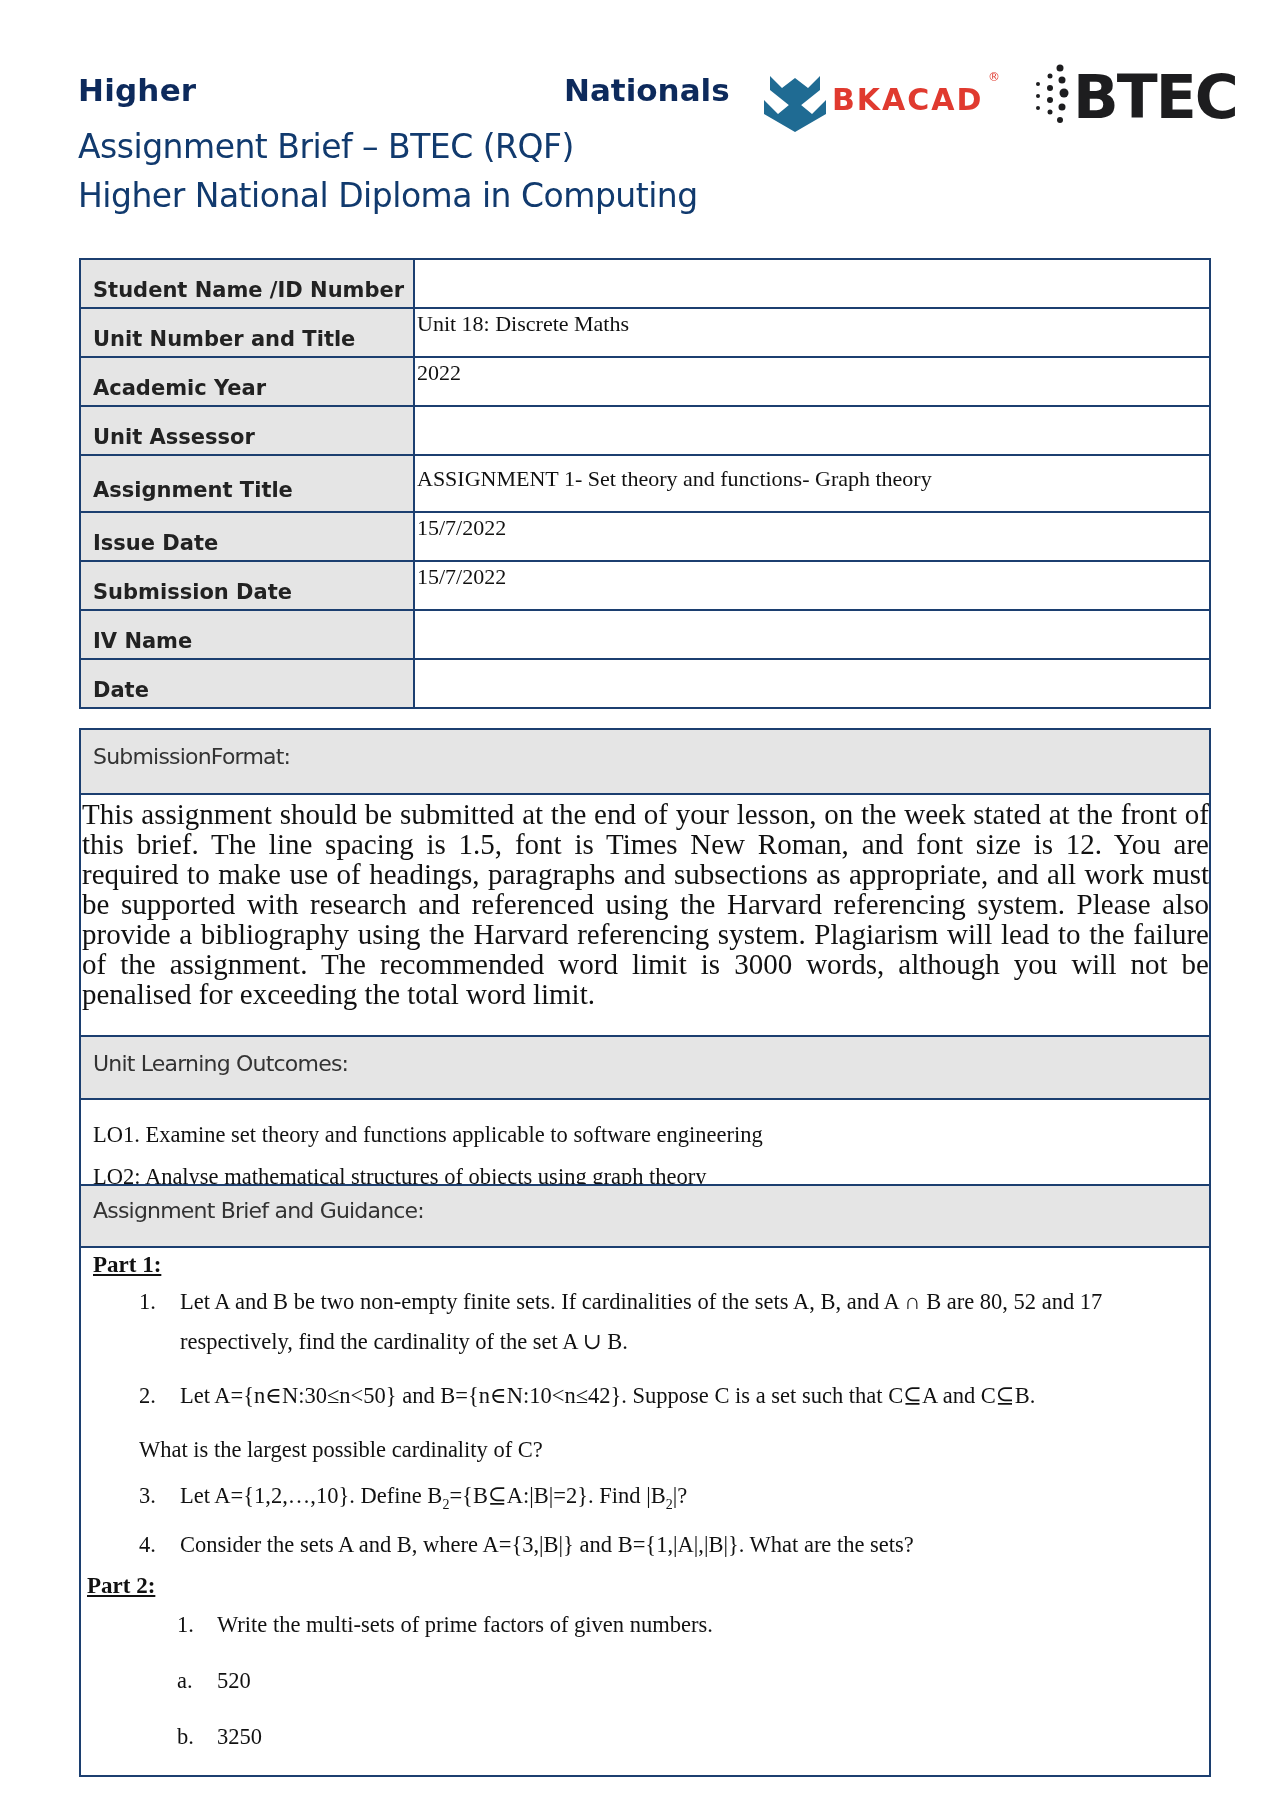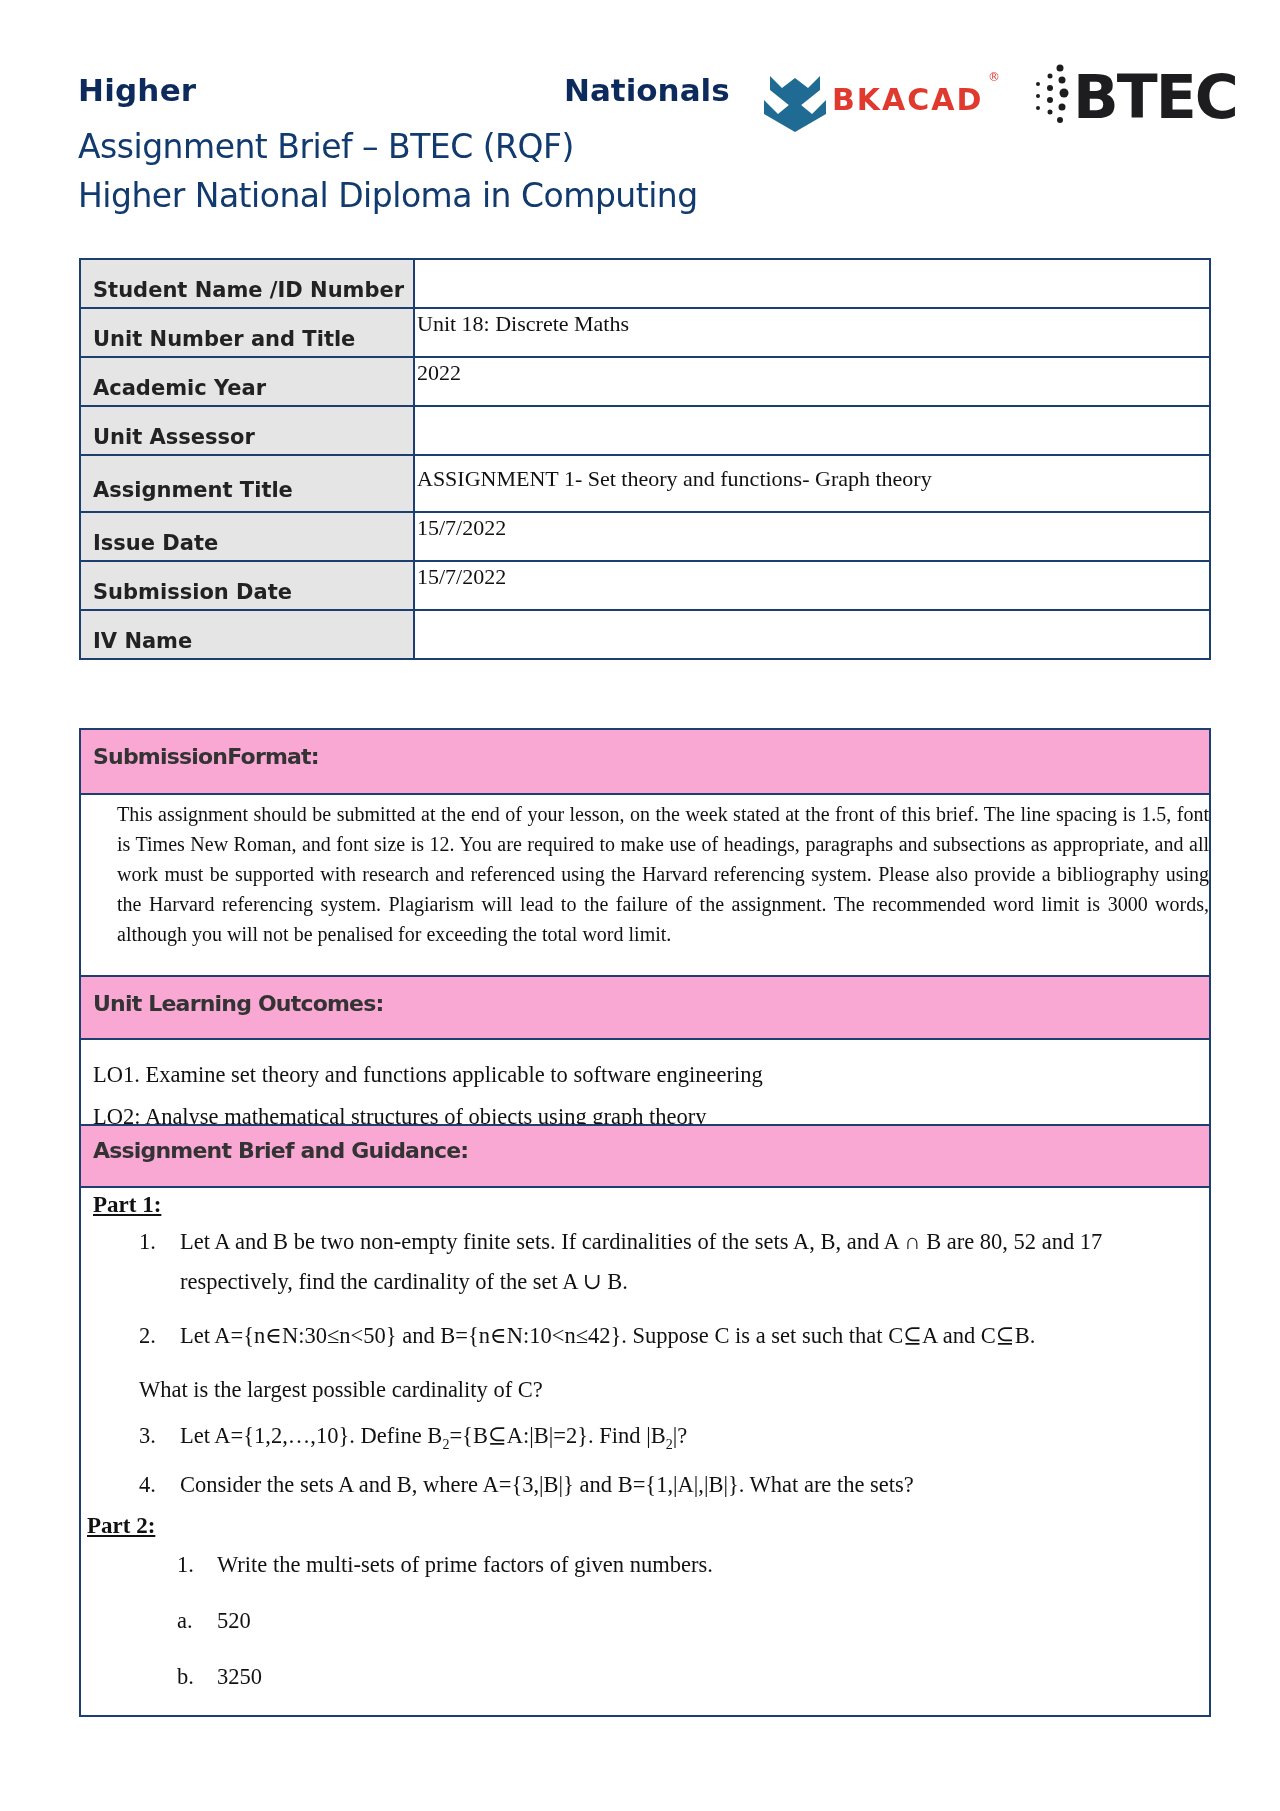--- a/index.html
+++ b/index.html
@@ -20,25 +20,25 @@
     .btec-text { position: absolute; left: 43px; top: 2px; font-size: 60px; font-weight: bold; color: #1d1d1f; letter-spacing: -2px; font-family: "DejaVu Sans", sans-serif; }
 
     
     .info-table { position: absolute; left: 79px; top: 258px; width: 1132px; border-collapse: collapse; }
     .info-table td { border: 2px solid #1c3f70; height: 45px; padding: 0; vertical-align: top; }
     .info-table td.lbl { width: 334px; background: #e5e5e5; font-size: 21px; font-weight: bold; color: #222; padding: 12px 0 0 12px; box-sizing: border-box; vertical-align: middle; }
     .info-table td.val { background: #fff; font-size: 22px; color: #111; padding: 2px 0 0 2px; }
 
     
     .brief { position: absolute; left: 79px; top: 728px; width: 1132px; border: 2px solid #1c3f70; box-sizing: border-box; }
-    .sec-head { background: #f9a8d4; border-bottom: 2px solid #1c3f70; color: #333; font-size: 22px; padding: 0 12px; letter-spacing: -0.8px; box-sizing: border-box; font-weight: bold; }
+    .sec-head { background: #e5e5e5; border-bottom: 2px solid #1c3f70; color: #333; font-size: 22px; padding: 0 12px; letter-spacing: -0.8px; box-sizing: border-box; }
     .sec-head.h1 { height: 65px; padding-top: 14px; }
     .sec-head.h2 { height: 65px; padding-top: 14px; border-top: 2px solid #1c3f70; }
     .sec-head.h3 { height: 64px; padding-top: 12px; border-top: 2px solid #1c3f70; }
-    .submission-text { font-size: 20px; line-height: 30px; color: #111; padding: 4px 0 26px 1px; text-align: justify; text-align-last: left; margin-left: 35px; }
+    .submission-text { font-size: 29px; line-height: 30px; color: #111; padding: 4px 0 26px 1px; text-align: justify; text-align-last: left; }
     .lo-block { padding: 14px 0 0 12px; font-size: 22.5px; color: #111; line-height: 42px; height: 84px; box-sizing: border-box; overflow: hidden; }
     .guidance { padding: 4px 12px 18px 12px; font-size: 22.5px; color: #111; }
     .part-title { font-weight: bold; text-decoration: underline; font-size: 23px; margin: 0; }
     .q { position: relative; padding-left: 87px; line-height: 40px; }
     .q .num { position: absolute; left: 46px; }
     .q-sub { padding-left: 46px; line-height: 40px; margin-top: 8px; }
     .p2 { margin-top: 2px; }
     .p2-item { position: relative; padding-left: 124px; line-height: 40px; margin-top: 12px; }
     .p2-item .num { position: absolute; left: 84px; }
     sub { font-size: 14px; }
@@ -107,20 +107,24 @@
       <td class="val serif">15/7/2022</td>
     </tr>
     <tr>
       <td class="lbl sans">Submission Date</td>
       <td class="val serif">15/7/2022</td>
     </tr>
     <tr>
       <td class="lbl sans">IV Name</td>
       <td class="val serif"></td>
     </tr>
+    <tr>
+      <td class="lbl sans">Date</td>
+      <td class="val serif"></td>
+    </tr>
   </tbody>
 </table>
 
 <div class="brief">
   <div class="sec-head h1 sans">SubmissionFormat:</div>
   <div class="submission-text serif">This assignment should be submitted at the end of your lesson, on the week stated at the front of this brief. The line spacing is 1.5, font is Times New Roman, and font size is 12. You are required to make use of headings, paragraphs and subsections as appropriate, and all work must be supported with research and referenced using the Harvard referencing system. Please also provide a bibliography using the Harvard referencing system. Plagiarism will lead to the failure of the assignment. The recommended word limit is 3000 words, although you will not be penalised for exceeding the total word limit.</div>
 
   <div class="sec-head h2 sans">Unit Learning Outcomes:</div>
   <div class="lo-block serif">
     <div>LO1. Examine set theory and functions applicable to software engineering</div>

